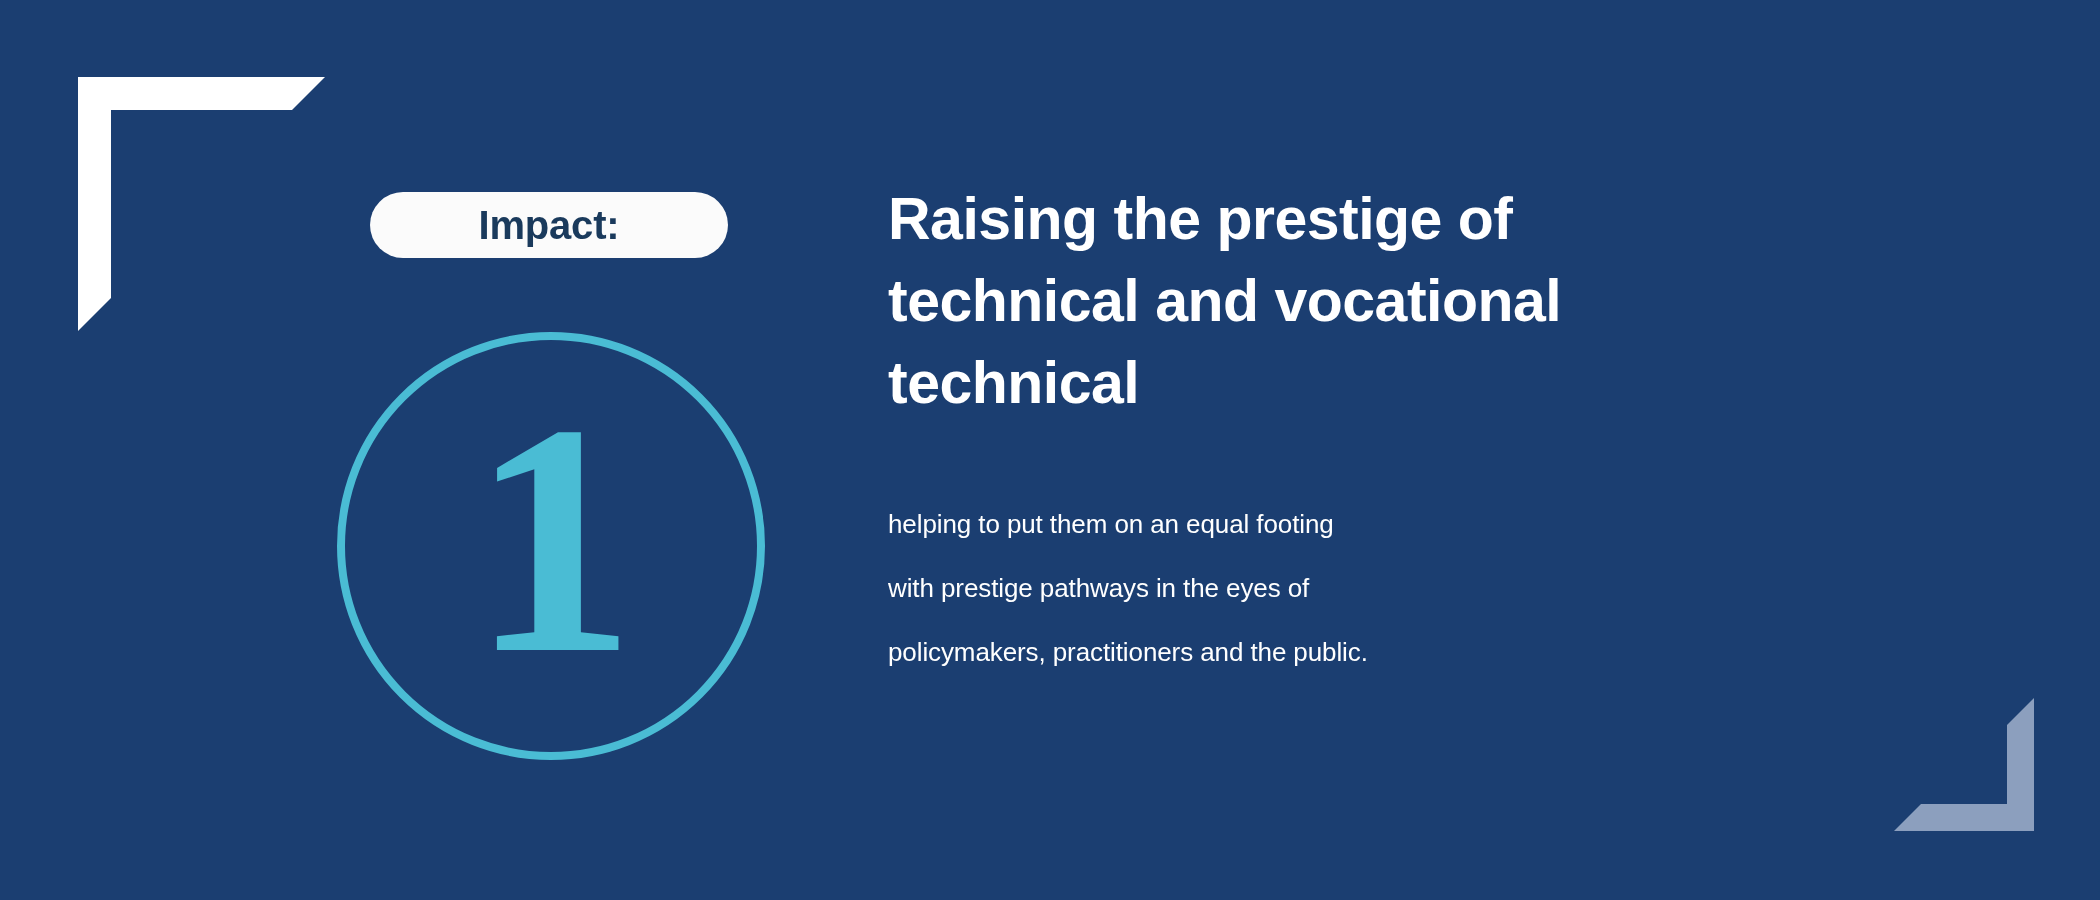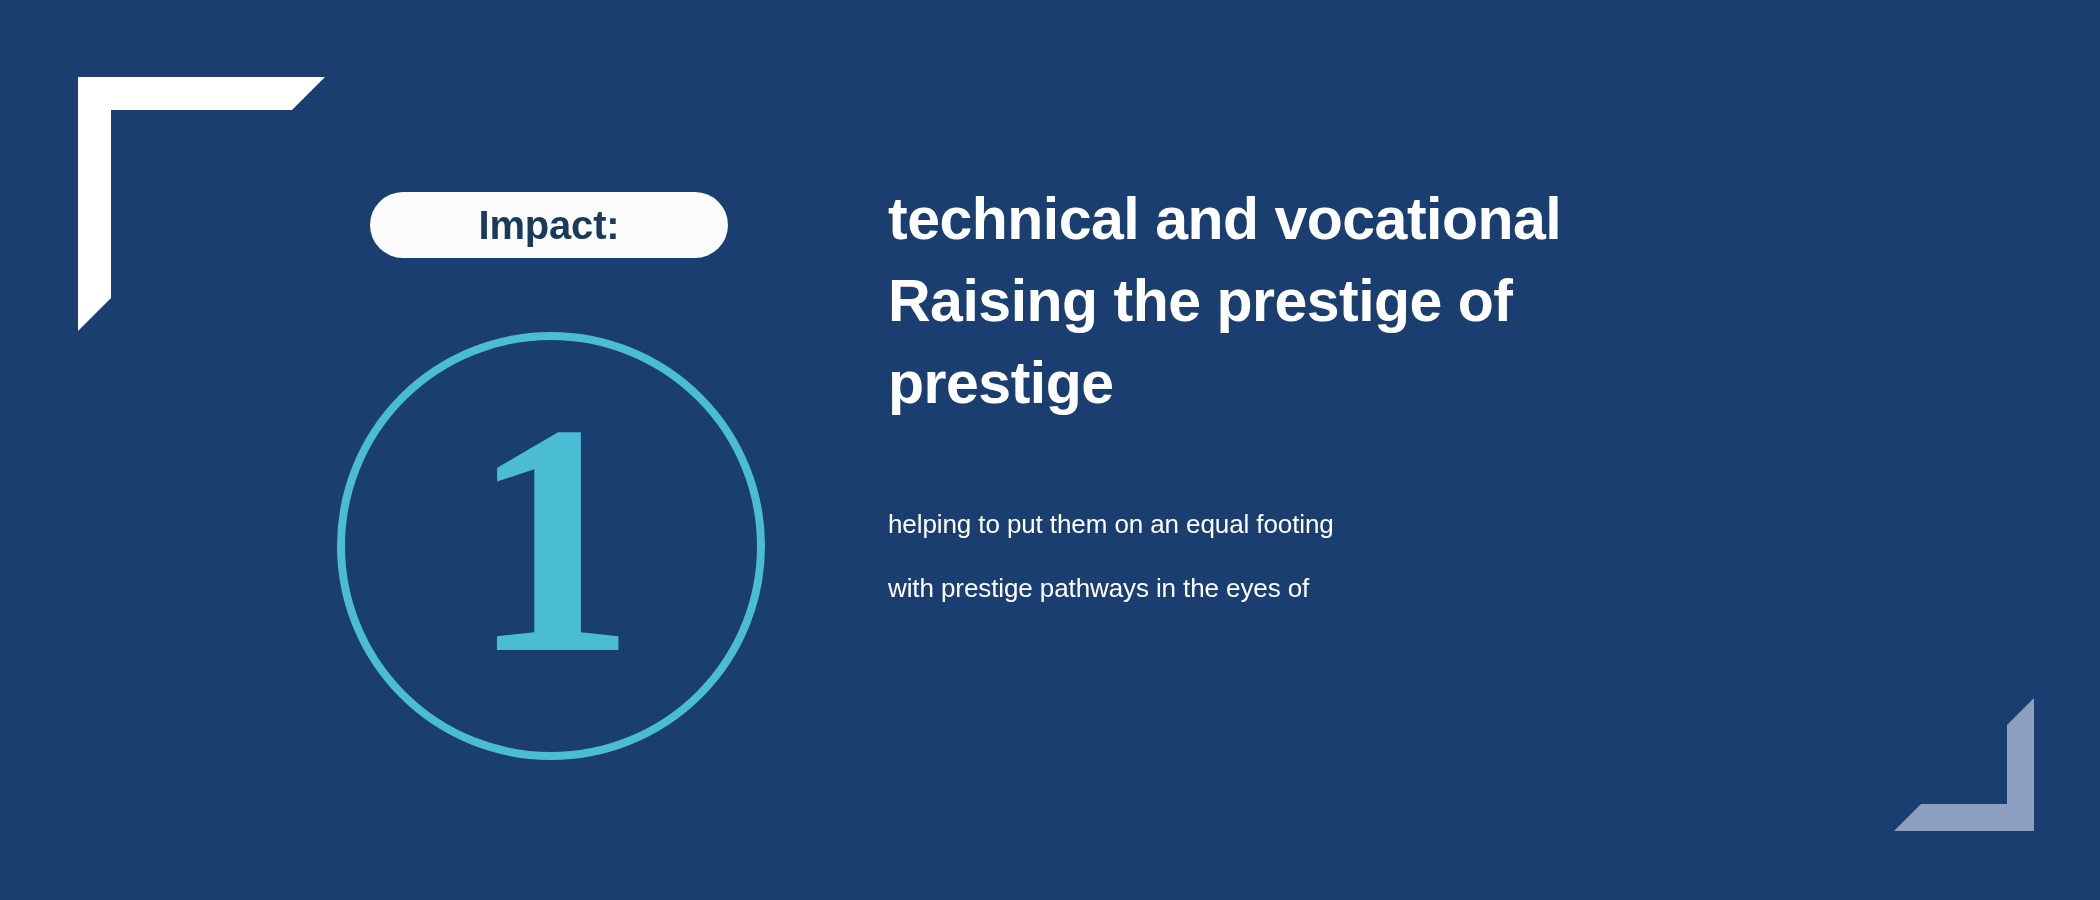--- a/index.html
+++ b/index.html
@@ -151,25 +151,26 @@
     <div id="number-circle-wrap">
       <div id="number-circle-ring"></div>
       <div id="number-circle-value">1</div>
     </div>
 
   </div>
 
   <div id="right-column">
 
     <h1 id="impact-heading">
+      <span class="hl">Raising the prestige of</span>
       <span class="hl">technical and vocational</span>
-      <span class="hl">Raising the prestige of</span>
-      <span class="hl">prestige</span>
+      <span class="hl">technical</span>
     </h1>
 
     <p id="impact-body">
       <span class="bl">helping to put them on an equal footing</span>
       <span class="bl">with prestige pathways in the eyes of</span>
+      <span class="bl">policymakers, practitioners and the public.</span>
     </p>
 
   </div>
 
 </div>
 
 </body></html>

